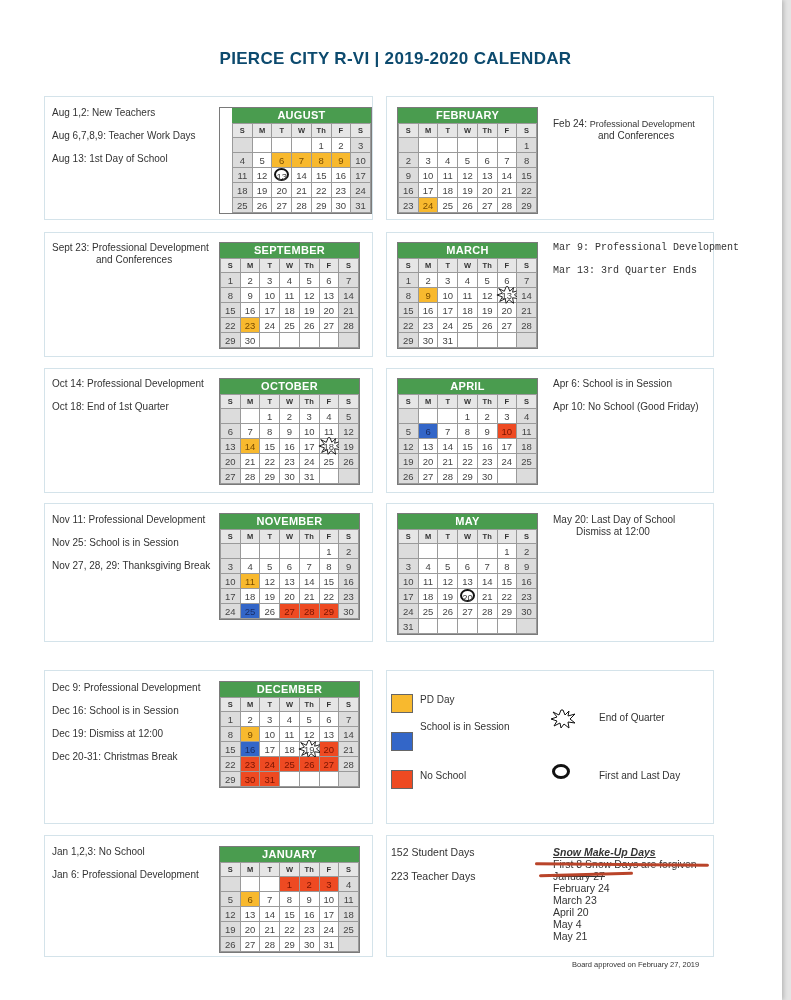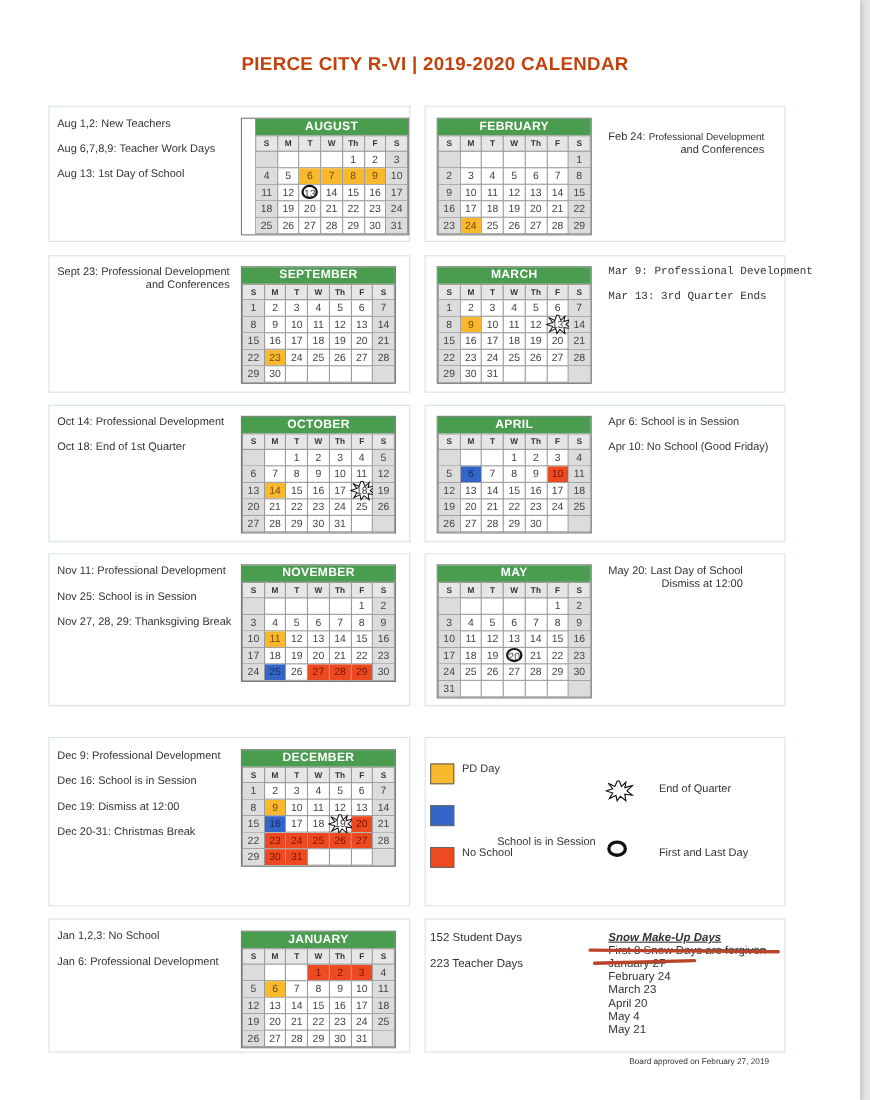--- a/index.html
+++ b/index.html
@@ -1,23 +1,23 @@
 <!DOCTYPE html>
 <html><head>
 <meta charset="utf-8">
 <style>
   html, body { margin:0; padding:0; }
   body { width:791px; height:1000px; background:#e4e4e4; position:relative; overflow:hidden; font-family:"Liberation Sans", sans-serif; color:#333; }
   .sheet { position:absolute; left:0; top:0; width:782px; height:1000px; background:#fff; box-shadow: 2px 0 4px rgba(0,0,0,0.18); }
-  .title { position:absolute; left:0; width:791px; top:49px; text-align:center; color:#c2410c; font-weight:bold; font-size:17px; letter-spacing:0.3px; }
+  .title { position:absolute; left:0; width:791px; top:49px; text-align:center; color:#0c4a6e; font-weight:bold; font-size:17px; letter-spacing:0.3px; }
   .box { position:absolute; border:1px solid #d4e3ea; background:#fff; }
   .notes { position:absolute; font-size:10px; color:#333; line-height:12px; }
   .note { margin-bottom:11px; white-space:nowrap; }
   .note .small { font-size:9px; }
-  .note .indent { display:block; padding-left:50px;text-align:right; }
+  .note .indent { display:block; padding-left:50px; }
   .cal { position:absolute; width:139px; border:1px solid #7a7a7a; background:#fff; }
   .cal .mh { background:#4a9c4f; color:#fff; text-align:center; font-weight:bold; font-size:11px; height:15px; line-height:15px; letter-spacing:0.3px; }
   .cal table { border-collapse:collapse; width:100%; table-layout:fixed; }
   .cal td { border:1px solid #9a9a9a; height:14px; padding:0; text-align:center; font-size:9.5px; color:#444; position:relative; }
   .cal th { border:1px solid #9a9a9a; height:13px; padding:0; font-size:7.5px; font-weight:bold; color:#333; background:#e6e6e6; }
   .cal td.we { background:#dcdcdc; }
   .cal td.pd { background:#f8b92e; color:#7a4d00; }
   .cal td.ss { background:#3366c8; color:#1a2e66; }
   .cal td.ns { background:#ee4a22; color:#7a1400; }
   .cal td.circ span { display:inline-block; width:15px; height:13px; border:2px solid #111; border-radius:50%; line-height:13px; box-sizing:border-box; margin-top:0; }
@@ -716,21 +716,21 @@
           <td class=""></td>
           <td class="we"></td>
         </tr>
       </tbody>
     </table>
   </div>
 
 <div class="legend-sq" style="left:391px;top:694px;background:#f8b92e;"></div>
 <div class="legend-lbl" style="left:420px;top:694px;text-align:center;">PD Day</div>
 <div class="legend-sq" style="left:391px;top:732px;background:#3366c8;"></div>
-<div class="legend-lbl" style="left:420px;top:760px;margin-left:32px;">School is in Session</div>
+<div class="legend-lbl" style="left:420px;top:721px;">School is in Session</div>
 <div class="legend-sq" style="left:391px;top:770px;background:#ee4a22;"></div>
 <div class="legend-lbl" style="left:420px;top:770px;">No School</div>
 <svg style="position:absolute;left:550px;top:709px;" width="26" height="20" viewBox="0 0 26 20">
   <polygon points="13,1 15,6 19,2 18,7 25,5 20,10 25,14 18,13 19,19 14,15 11,19 10,14 4,17 7,12 1,10 7,8 3,3 9,6 11,1" fill="#fff" stroke="#111" stroke-width="1"></polygon>
 </svg>
 <div class="legend-lbl" style="left:599px;top:712px;">End of Quarter</div>
 <div style="position:absolute;left:552px;top:764px;width:18px;height:15px;border:3px solid #111;border-radius:50%;box-sizing:border-box;"></div>
 <div class="legend-lbl" style="left:599px;top:770px;">First and Last Day</div>
 
 <div class="notes" style="left:391px;top:846px;font-size:10.5px;">

